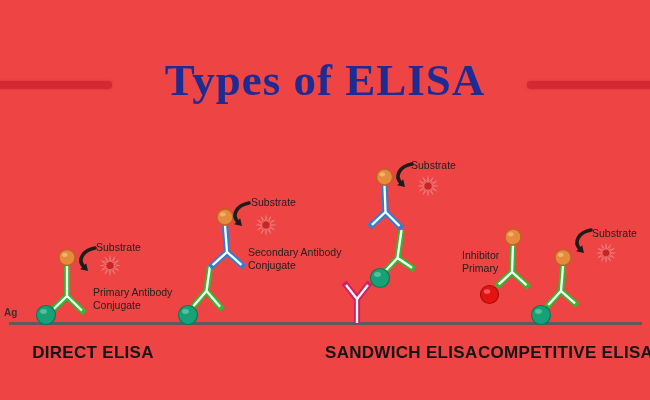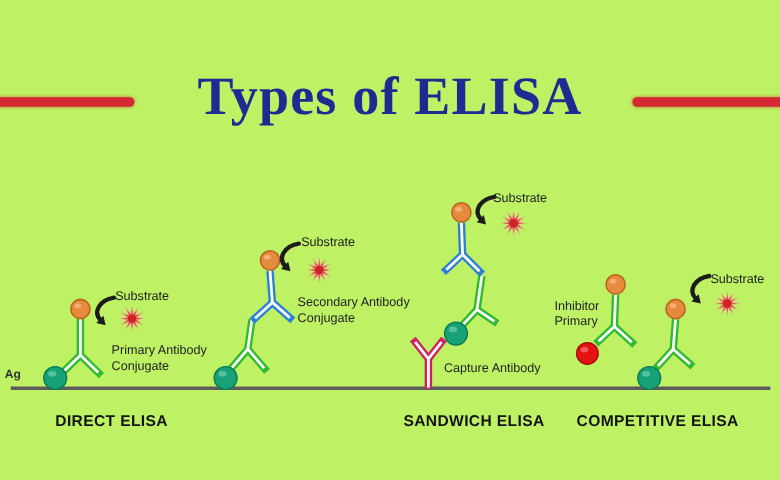--- a/index.html
+++ b/index.html
@@ -1,38 +1,38 @@
 <!DOCTYPE html>
 <html><head>
 <meta charset="utf-8">
 <style>
   html,body{margin:0;padding:0;background:#ffffff;}
   .canvas{
-    position:relative;width:650px;height:400px;background:#bef264;overflow:hidden;
+    position:relative;width:650px;height:400px;background:#ef4444;overflow:hidden;
     font-family:"Liberation Sans",sans-serif;
   }
   .title{
     position:absolute;left:0;right:0;top:56px;margin:0;
     text-align:center;font-family:"Liberation Serif",serif;
     font-size:45px;font-weight:700;color:#1e2b93;line-height:48px;letter-spacing:1px;
   }
   .accent-line{
     position:absolute;top:81px;height:8px;background:#d42832;border-radius:4px;
     box-shadow:0 0 3px rgba(212,40,50,.75);
   }
   .accent-line.left{left:-6px;width:118px;}
   .accent-line.right{left:527px;width:130px;}
   .art{position:absolute;left:0;top:0;}
   .lbl{
     position:absolute;font-size:10.5px;line-height:13px;color:#222222;white-space:nowrap;
   }
   .ag-lbl{font-size:10px;font-weight:600;color:#333;}
   .type-label{
     position:absolute;top:343px;width:140px;text-align:center;
-    font-size:13px;font-weight:700;color:#141414;letter-spacing:.3px;white-space:nowrap;
+    font-size:17px;font-weight:700;color:#141414;letter-spacing:.3px;white-space:nowrap;
   }
   .ab-g{stroke:#2fba2f;stroke-width:6.2;fill:none;}
   .ab-b{stroke:#2b80d6;stroke-width:6.2;fill:none;}
   .ab-p{stroke:#cf2064;stroke-width:6.2;fill:none;}
   .ab-w{stroke:#ffffff;stroke-width:2.3;fill:none;}
 </style>
 </head>
 <body>
 
 <div class="canvas">
@@ -203,21 +203,20 @@
   <div class="lbl ag-lbl" style="left:4px;top:306px;">Ag</div>
   <div class="lbl" style="left:96px;top:241px;">Substrate</div>
   <div class="lbl" style="left:93px;top:286px;">Primary Antibody</div>
   <div class="lbl" style="left:93px;top:299px;">Conjugate</div>
 
   <div class="lbl" style="left:251px;top:196px;">Substrate</div>
   <div class="lbl" style="left:248px;top:246px;">Secondary Antibody</div>
   <div class="lbl" style="left:248px;top:259px;">Conjugate</div>
 
   <div class="lbl" style="left:411px;top:159px;">Substrate</div>
-  <div class="lbl" style="left:370px;top:301px;">Capture Antibody</div>
 
   <div class="lbl" style="left:462px;top:249px;">Inhibitor</div>
   <div class="lbl" style="left:462px;top:262px;">Primary</div>
   <div class="lbl" style="left:592px;top:227px;">Substrate</div>
 
   <div class="type-label" style="left:23px;">DIRECT ELISA</div>
   <div class="type-label" style="left:325px;">SANDWICH ELISA</div>
   <div class="type-label" style="left:478px;">COMPETITIVE ELISA</div>
 
 </div>

